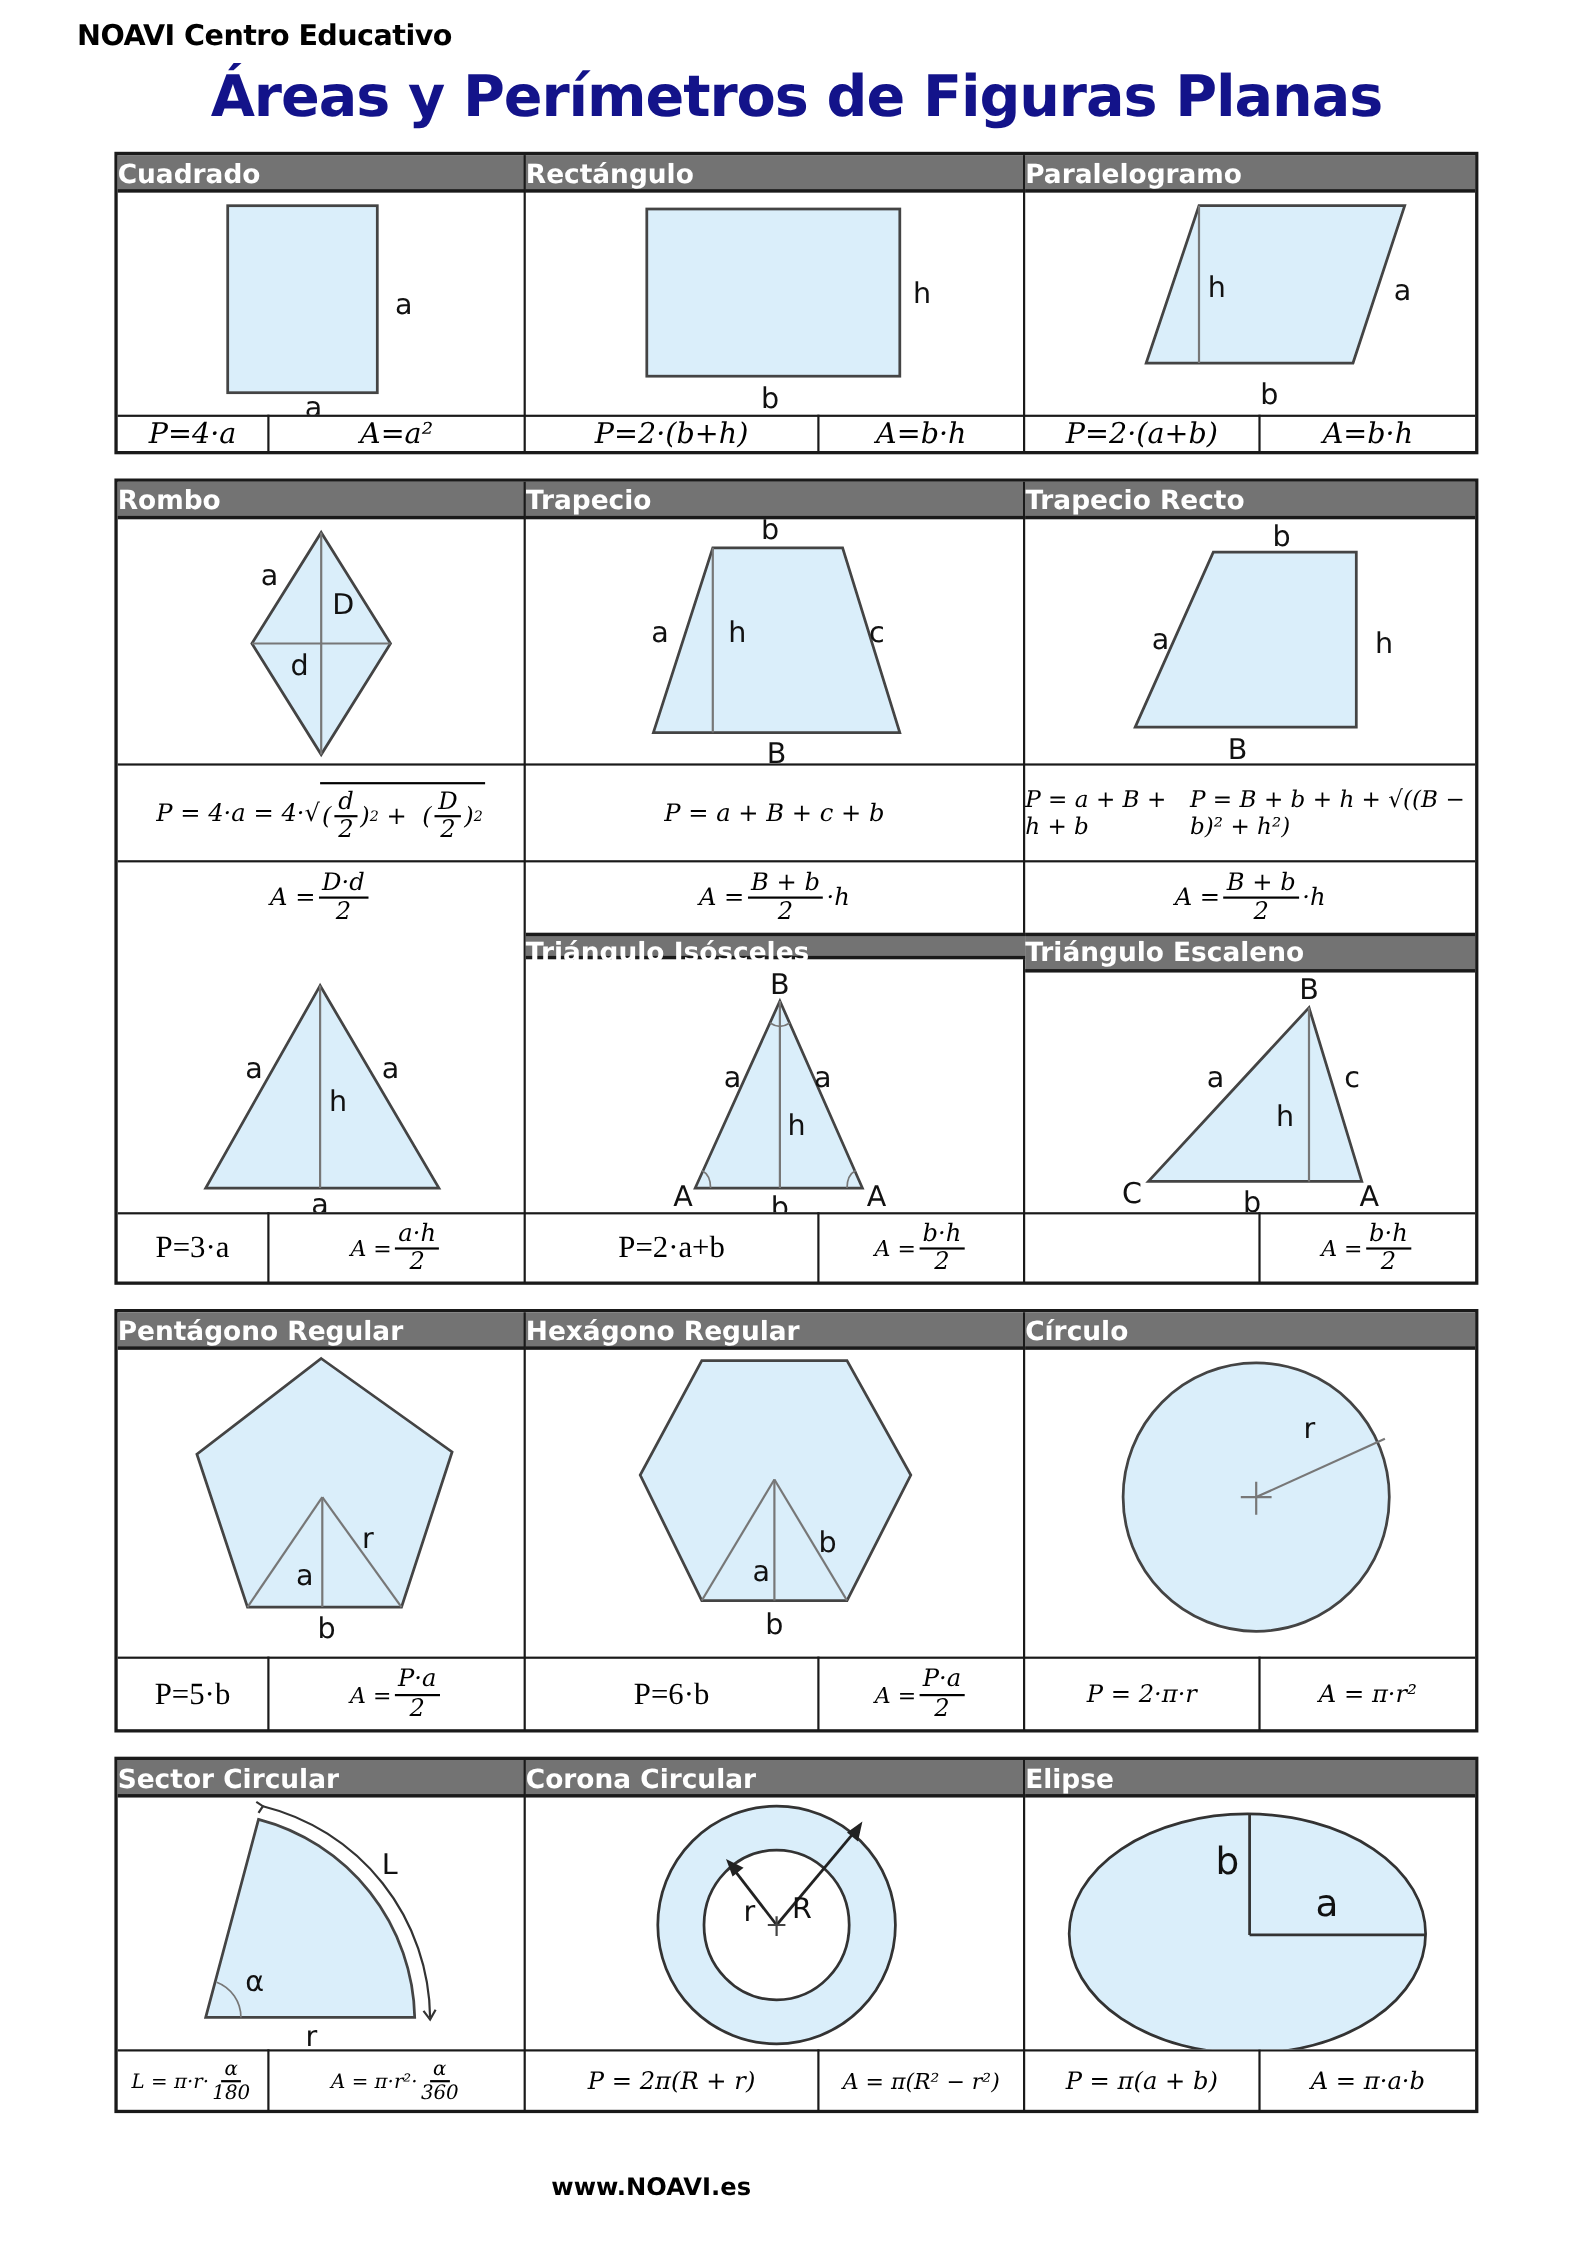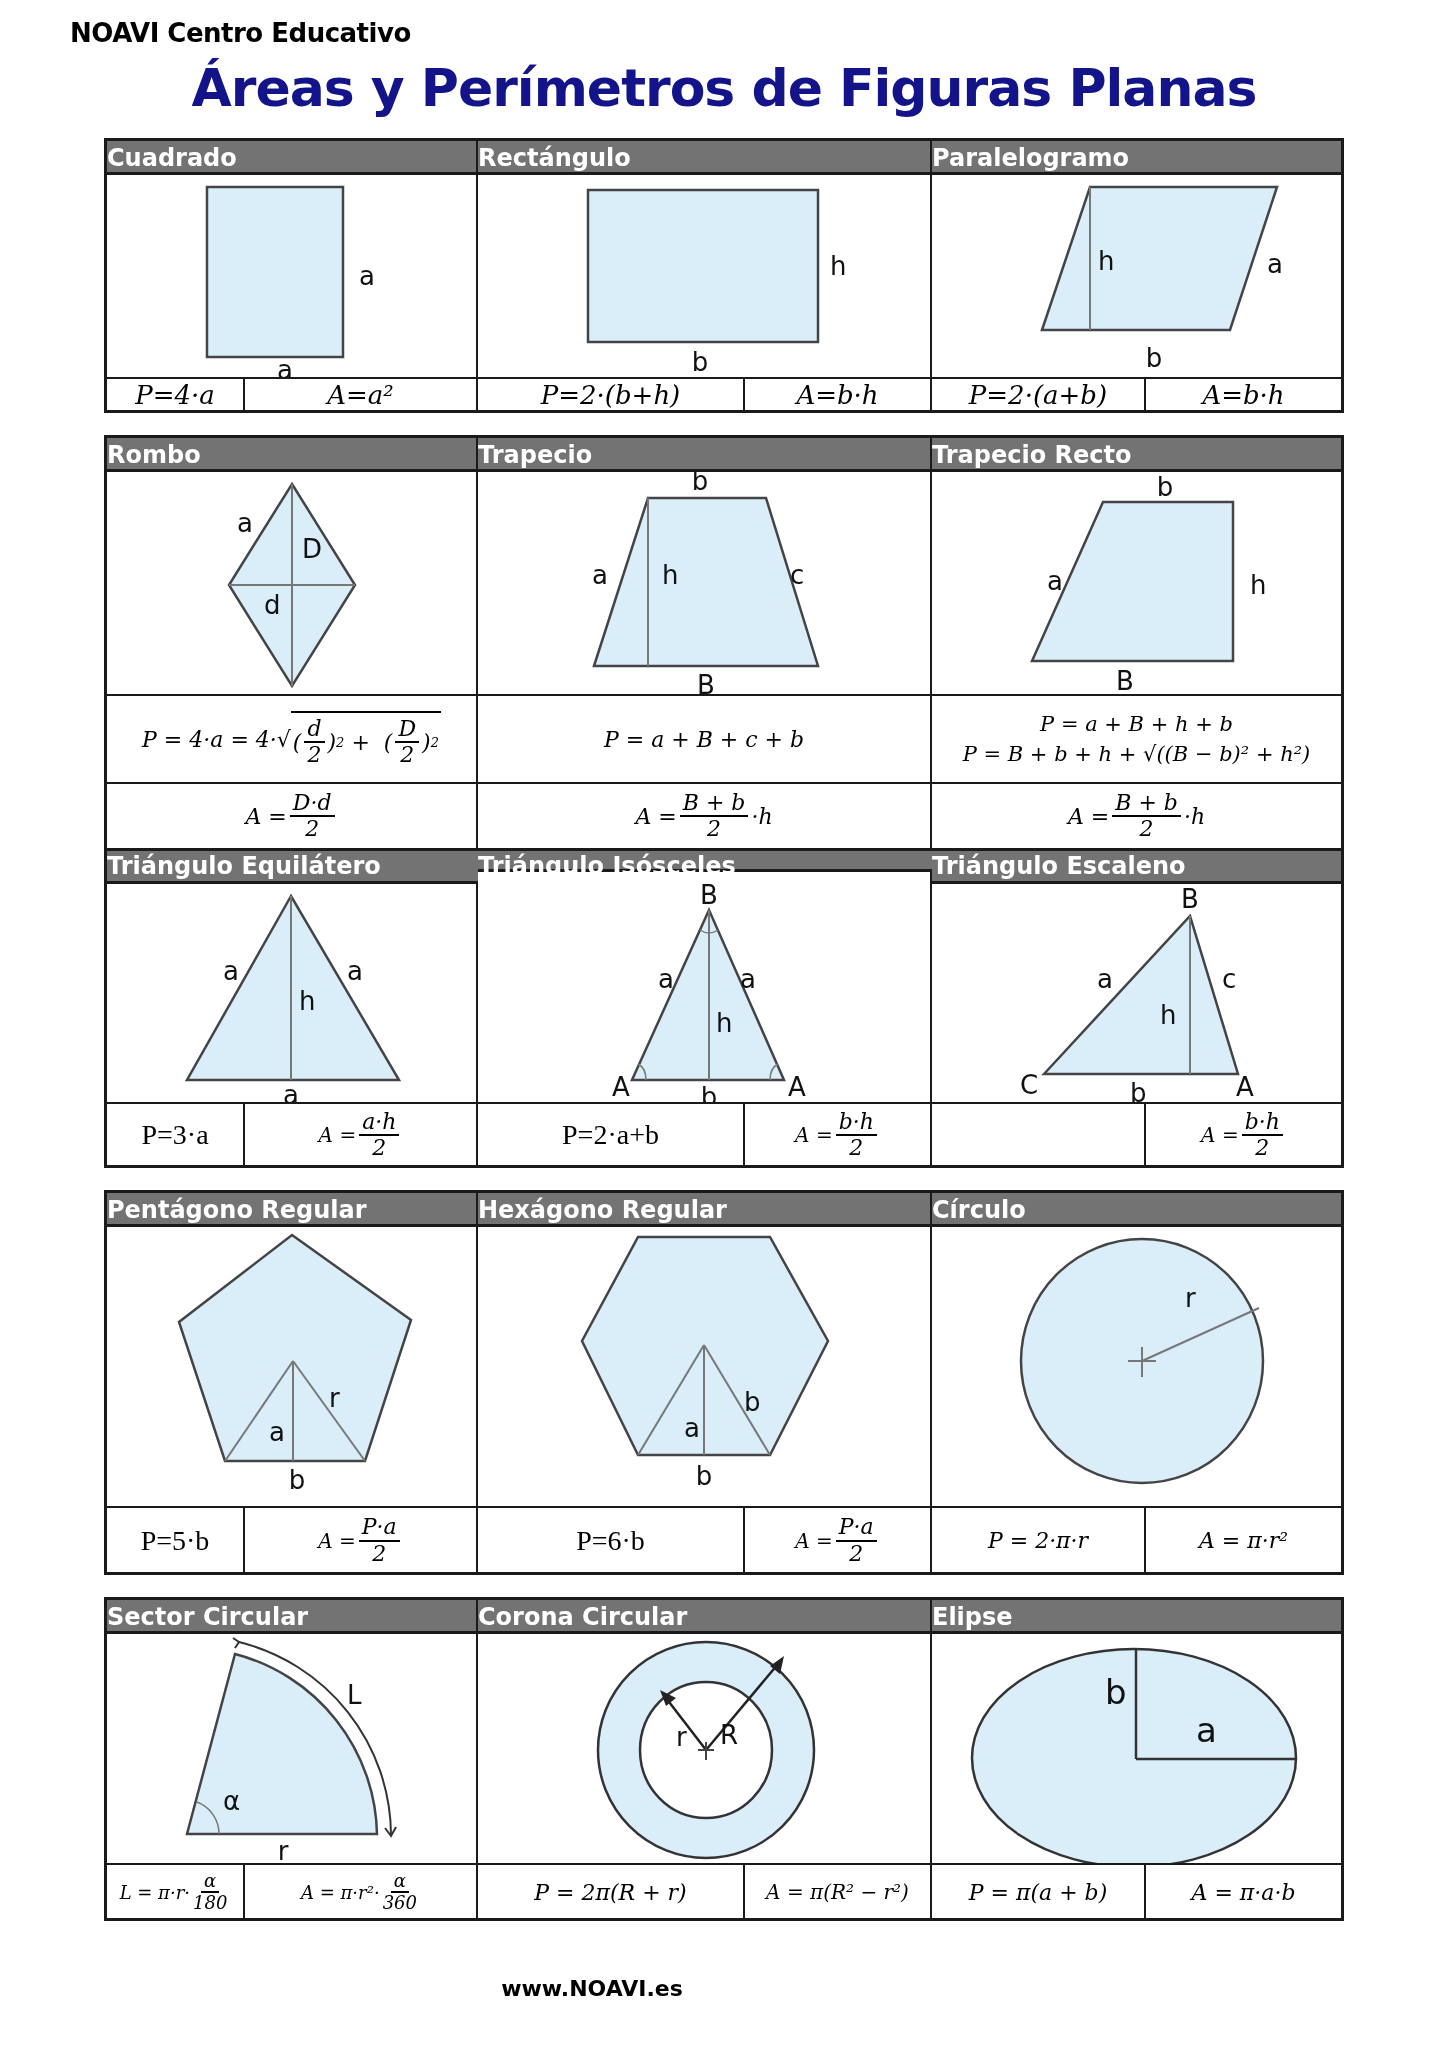--- a/index.html
+++ b/index.html
@@ -103,21 +103,21 @@
           <span>2</span>
         </span>)<sup style="font-size:13px;">2</sup>
       &nbsp;<span>+</span>&nbsp;
       (<span class="frac">
           <span class="num">D</span>
           <span>2</span>
         </span>)<sup style="font-size:13px;">2</sup>
     </span>
   </div>
   <div class="fx" style="left:371px;top:258px;width:452px;height:86px;font-size:22px;">P = a + B + c + b</div>
-  <div class="fx" style="left:825px;top:258px;width:409px;height:86px;font-size:21px;flex-direction:column;gap:6px;">
+  <div class="fx" style="left:825px;top:258px;width:409px;height:86px;font-size:21px;flex-direction:row;gap:6px;">
     <span>P = a + B + h + b</span>
     <span>P = B + b + h + √((B − b)² + h²)</span>
   </div>
 
   <div class="fx" style="left:0;top:346px;width:369px;height:64px;font-size:22px;">
     <span>A =</span>
     <span class="frac">
         <span class="num">D·d</span>
         <span>2</span>
       </span>
@@ -132,21 +132,20 @@
   </div>
   <div class="fx" style="left:825px;top:346px;width:409px;height:64px;font-size:22px;">
     <span>A =</span>
     <span class="frac">
         <span class="num">B + b</span>
         <span>2</span>
       </span>
     <span>·h</span>
   </div>
 
-  <div class="hdr" style="left:0;width:371px;top:410px;border-top:3px solid #1a1a1a;height:36px;line-height:30px;">Triángulo Equilátero</div>
   <div class="hdr" style="left:371px;width:454px;top:410px;border-top:3px solid #1a1a1a;height:24px;line-height:30px;">Triángulo Isósceles</div>
   <div class="hdr" style="left:825px;width:409px;top:410px;border-top:3px solid #1a1a1a;height:36px;line-height:30px;">Triángulo Escaleno</div>
   <div class="hline" style="left:0;width:1234px;top:664px;"></div>
   <div class="vline" style="left:136px;top:664px;height:64px;"></div>
   <div class="vline" style="left:636px;top:664px;height:64px;"></div>
   <div class="vline" style="left:1037px;top:664px;height:64px;"></div>
 
   <svg class="fig" style="left:0;top:446px;" width="369" height="218">
     <polygon points="184,12 80,196 292,196" fill="#daeefa" stroke="#444" stroke-width="2.5"></polygon>
     <line x1="184" y1="12" x2="184" y2="196" stroke="#777" stroke-width="2"></line>

